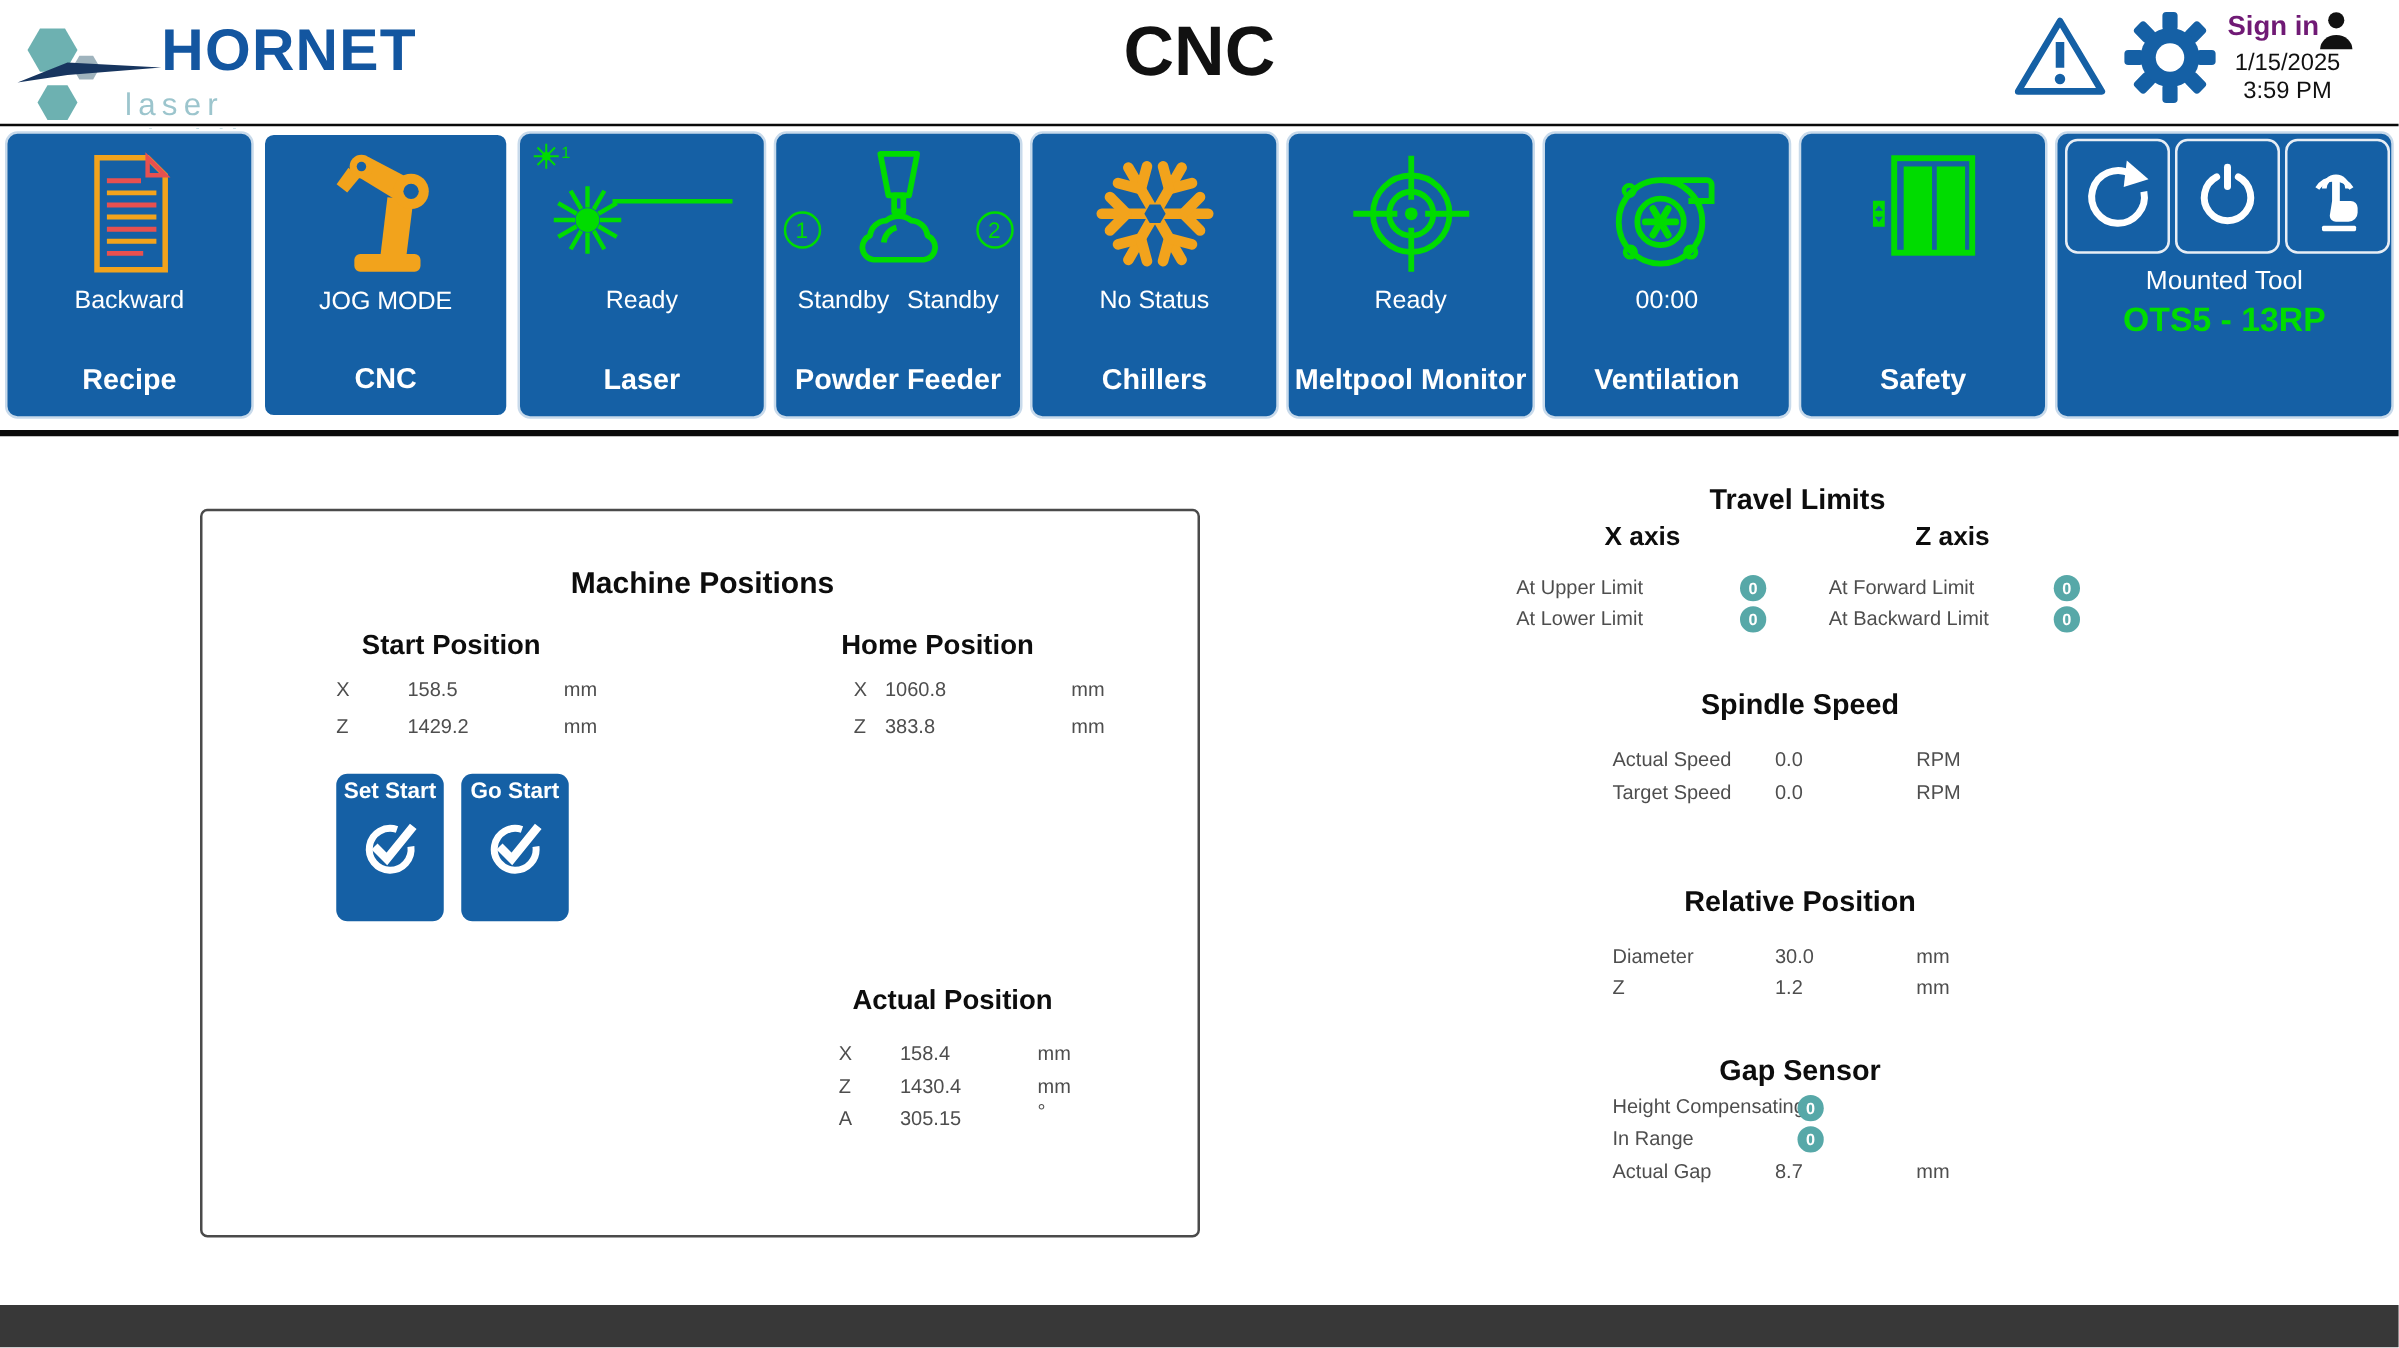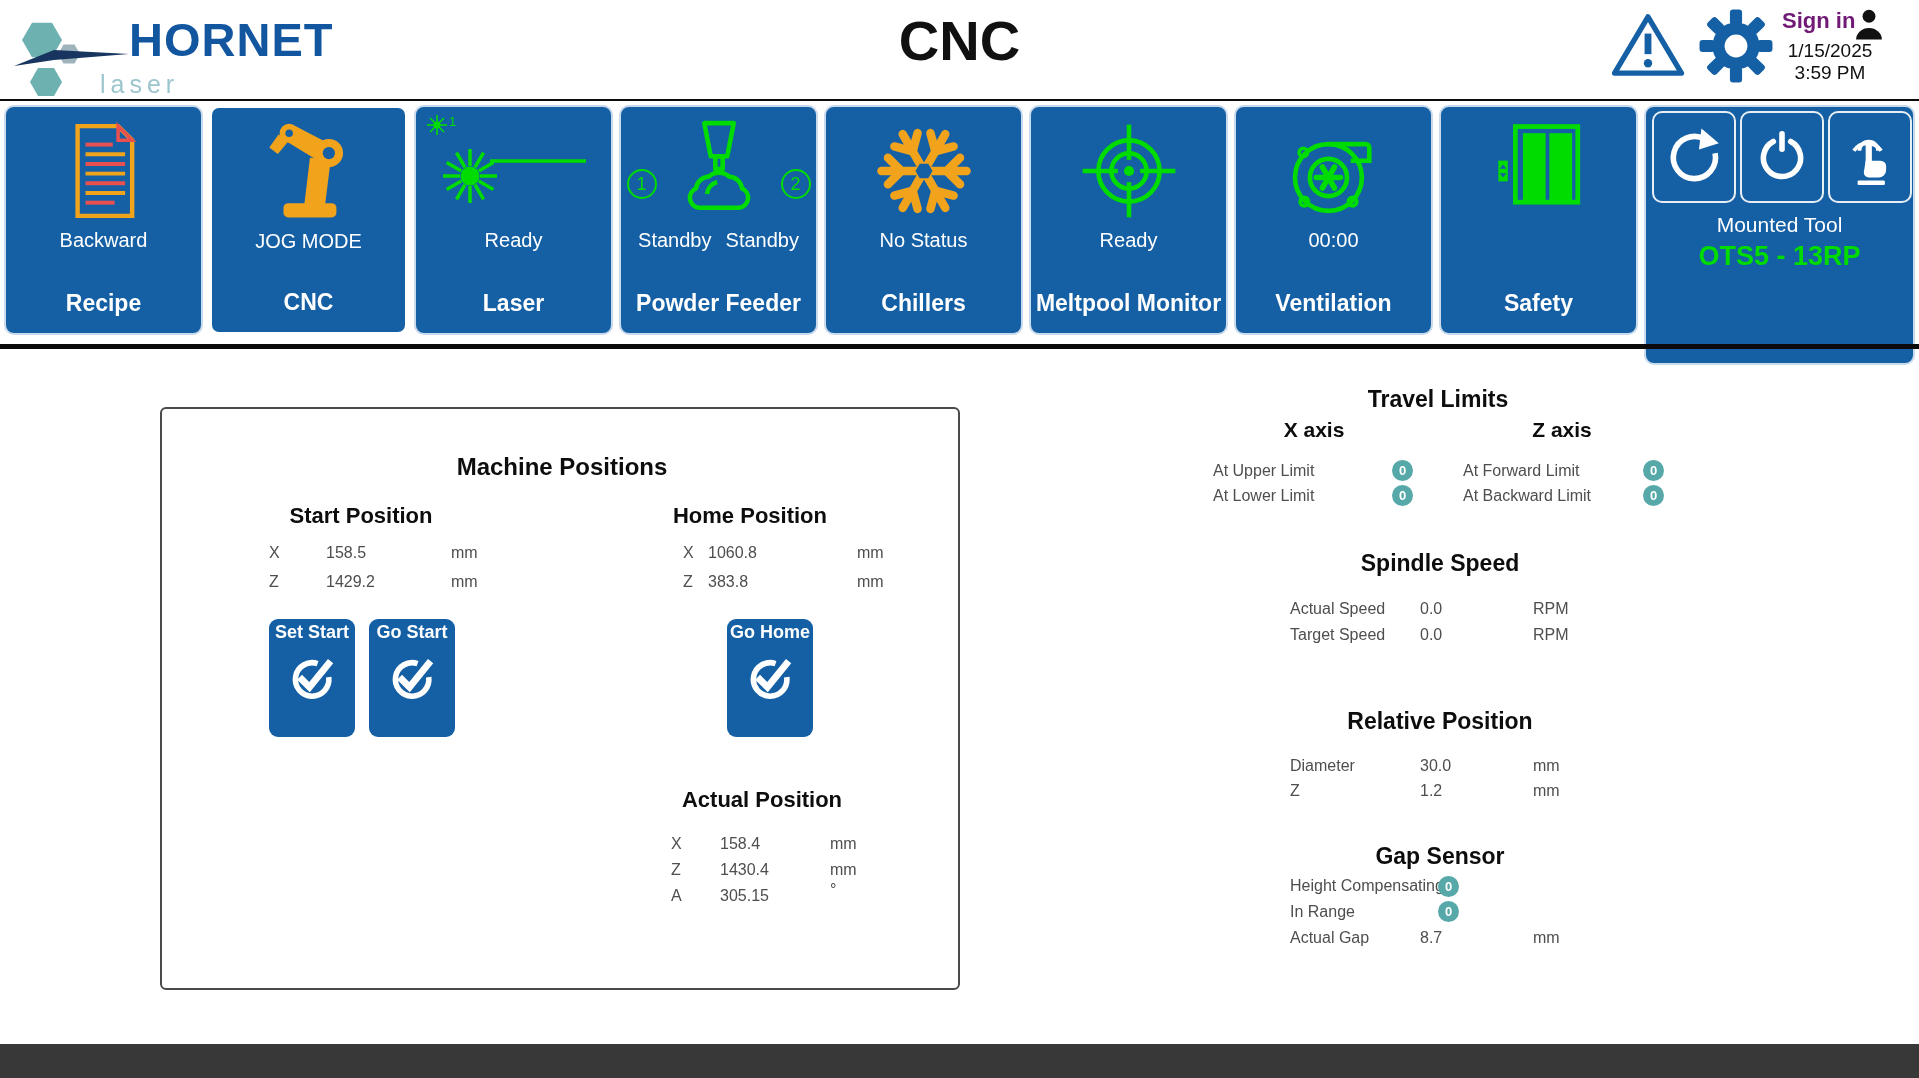--- a/index.html
+++ b/index.html
@@ -30,21 +30,21 @@
   .tile.selected { border:3px solid #ffffff; }
   .tile-icon { height:112px; margin-top:8px; display:flex; align-items:center; justify-content:center; }
   .tile-status { height:26px; margin-top:2px; font-size:20px; color:#fff; text-align:center; width:100%; }
   .tile-status.dual { display:flex; justify-content:space-around; padding:0 10px; }
   .tile-label { position:absolute; bottom:16px; width:100%; text-align:center; font-size:23px; font-weight:bold; color:#fff; }
   .corner-badge { position:absolute; left:10px; top:7px; display:flex; align-items:flex-start; }
   .corner-badge span { font-size:13px; color:#00dc00; margin-left:1px; }
   .pf-row { display:flex; align-items:center; gap:16px; }
   .circle-num { width:30px; height:30px; border:2px solid #00dc00; border-radius:50%; color:#00dc00;
                 font-size:18px; line-height:26px; text-align:center; margin-top:26px; }
-  #right-group { position:relative; width:271px; height:260px; background:#1560a5; border:2px solid #c8daeb; border-radius:10px; }
+  #right-group { position:relative; width:271px; height:230px; background:#1560a5; border:2px solid #c8daeb; border-radius:10px; }
   .mini-btn { position:absolute; top:4px; width:84px; height:92px; border:2px solid #e8eef5; border-radius:10px;
               display:flex; align-items:center; justify-content:center; cursor:pointer; }
   #mtool-label { position:absolute; top:106px; width:100%; text-align:center; font-size:21px; color:#fff; }
   #mtool-value { position:absolute; top:134px; width:100%; text-align:center; font-size:27px; font-weight:bold; color:#00dc00; }
   #nav-bottom-line { position:absolute; left:0; top:241px; width:1919px; height:5px; background:#0a0a0a; }
 
   
   #mp-panel { position:absolute; left:160px; top:407px; width:800px; height:583px; background:#fff;
               border:2px solid #4a4a4a; border-radius:6px; }
   .ptitle { position:absolute; font-weight:bold; color:#0d0d0d; text-align:center; white-space:nowrap; }
@@ -357,27 +357,20 @@
         <path d="M30,52 L46,68 L80,26" fill="none" stroke="#fff" stroke-width="11"></path>
       </svg>
     </div>
     <div class="chk-btn" style="left:207px;top:210px;">
       <div class="blabel">Go Start</div>
       <svg width="62" height="62" viewBox="0 0 100 100">
         <path d="M77,52 A27,27 0 1 1 59,30" fill="none" stroke="#fff" stroke-width="9"></path>
         <path d="M30,52 L46,68 L80,26" fill="none" stroke="#fff" stroke-width="11"></path>
       </svg>
     </div>
-    <div class="chk-btn" style="left:565px;top:210px;">
-      <div class="blabel">Go Home</div>
-      <svg width="62" height="62" viewBox="0 0 100 100">
-        <path d="M77,52 A27,27 0 1 1 59,30" fill="none" stroke="#fff" stroke-width="9"></path>
-        <path d="M30,52 L46,68 L80,26" fill="none" stroke="#fff" stroke-width="11"></path>
-      </svg>
-    </div>
 
     <div class="ptitle" style="left:500px;top:378px;width:200px;font-size:22px;">Actual Position</div>
     <div class="t" style="left:509px;top:426px;">X</div>
     <div class="t" style="left:558px;top:426px;">158.4</div>
     <div class="t" style="left:668px;top:426px;">mm</div>
     <div class="t" style="left:509px;top:452px;">Z</div>
     <div class="t" style="left:558px;top:452px;">1430.4</div>
     <div class="t" style="left:668px;top:452px;">mm</div>
     <div class="t" style="left:509px;top:478px;">A</div>
     <div class="t" style="left:558px;top:478px;">305.15</div>

